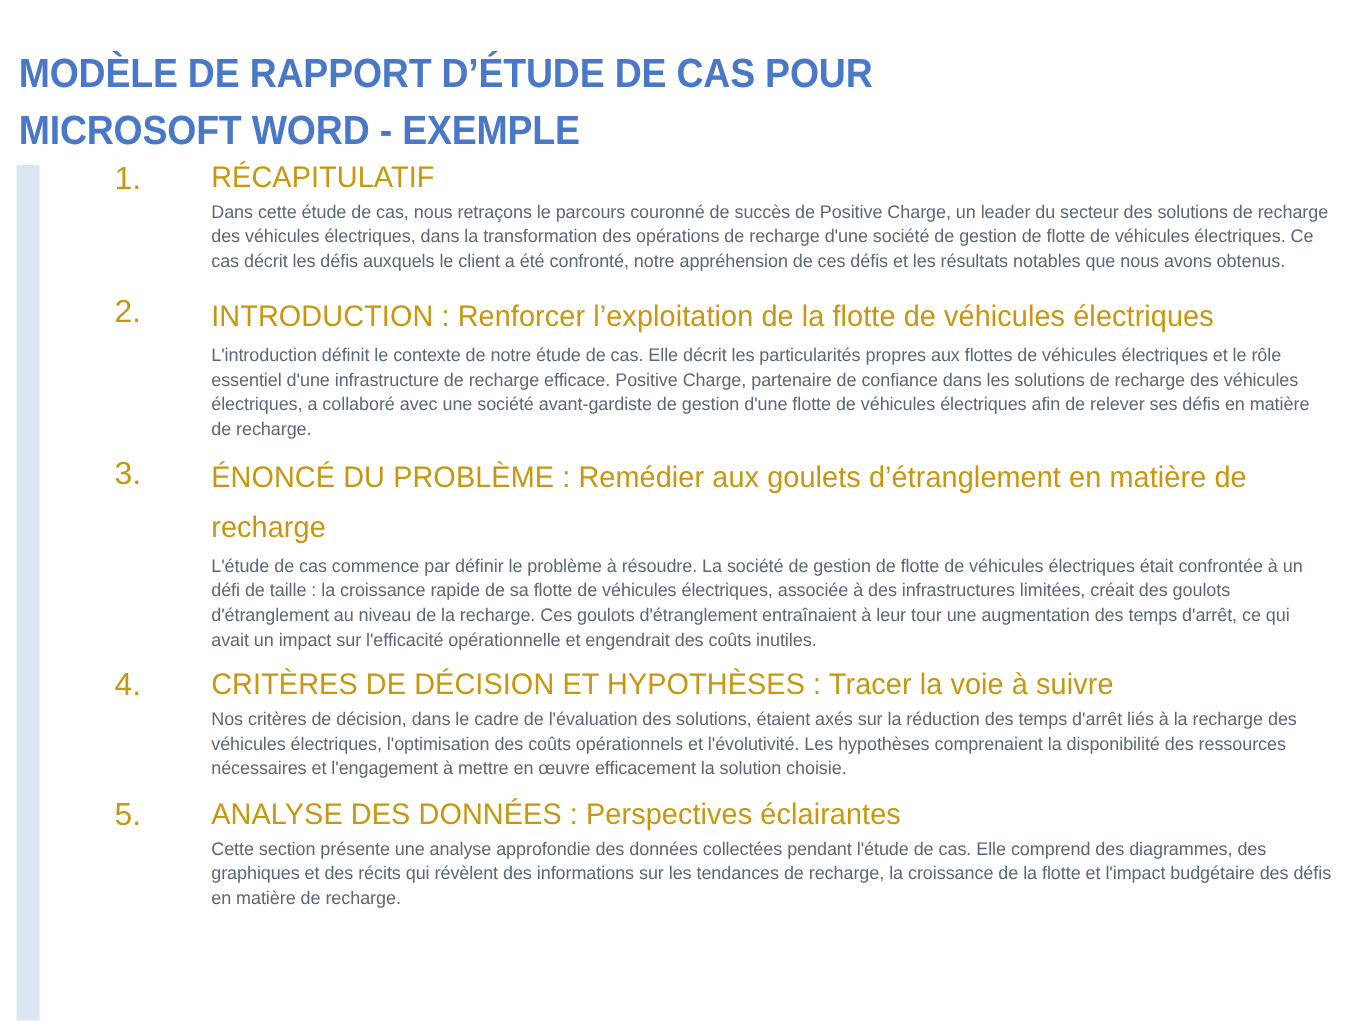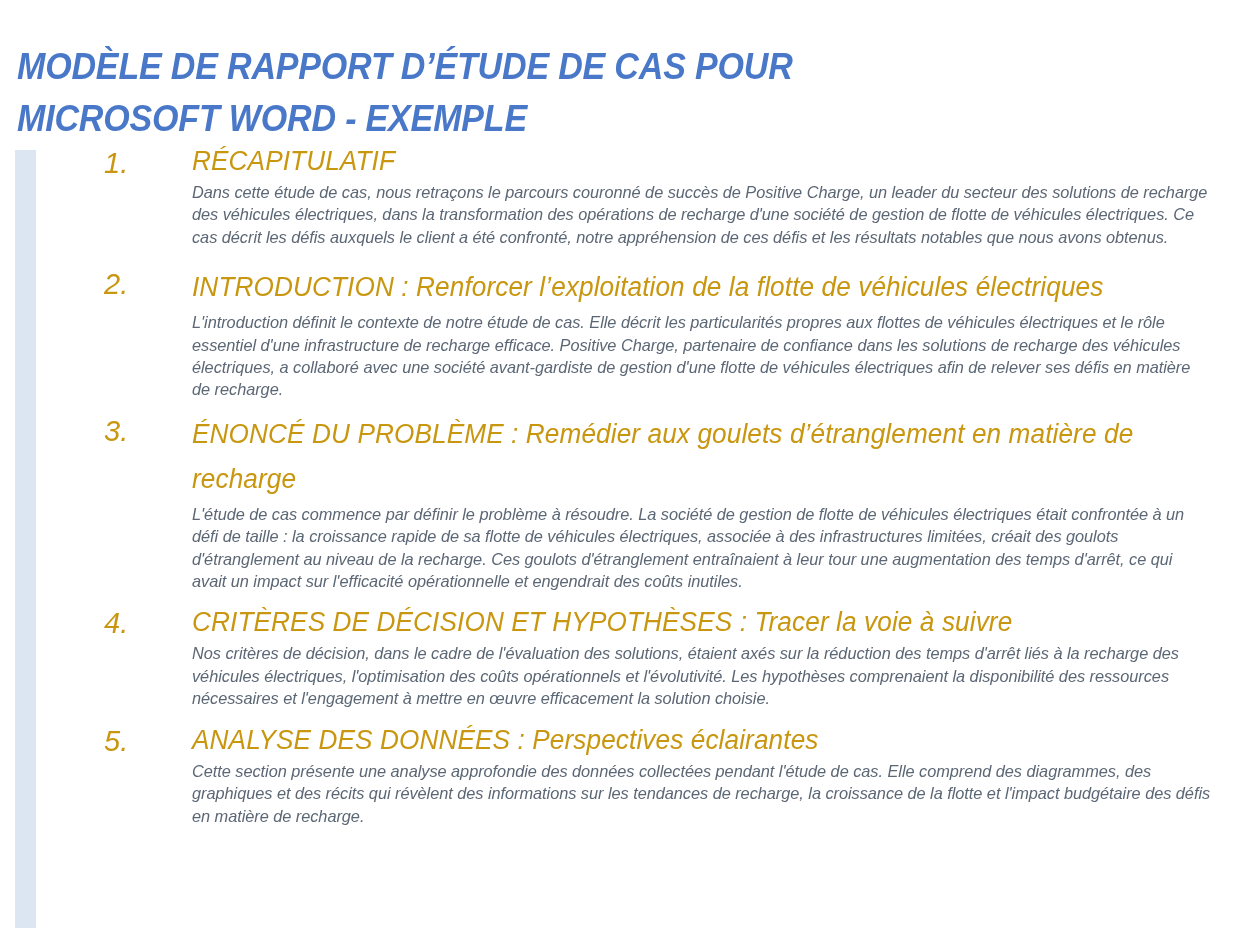--- a/index.html
+++ b/index.html
@@ -14,21 +14,20 @@
     overflow: hidden;
     font-family: "Liberation Sans", "DejaVu Sans", sans-serif;
     -webkit-font-smoothing: antialiased;
   }
 
   .page {
     position: relative;
     width: 1166px;
     height: 928px;
     background: #ffffff;
-    font-style: italic;
   }
 
   
   .doc-title {
     position: absolute;
     left: 17px;
     top: 16px;
     width: 1100px;
     color: #4a78c8;
     font-family: "Liberation Sans", "DejaVu Sans", sans-serif;

